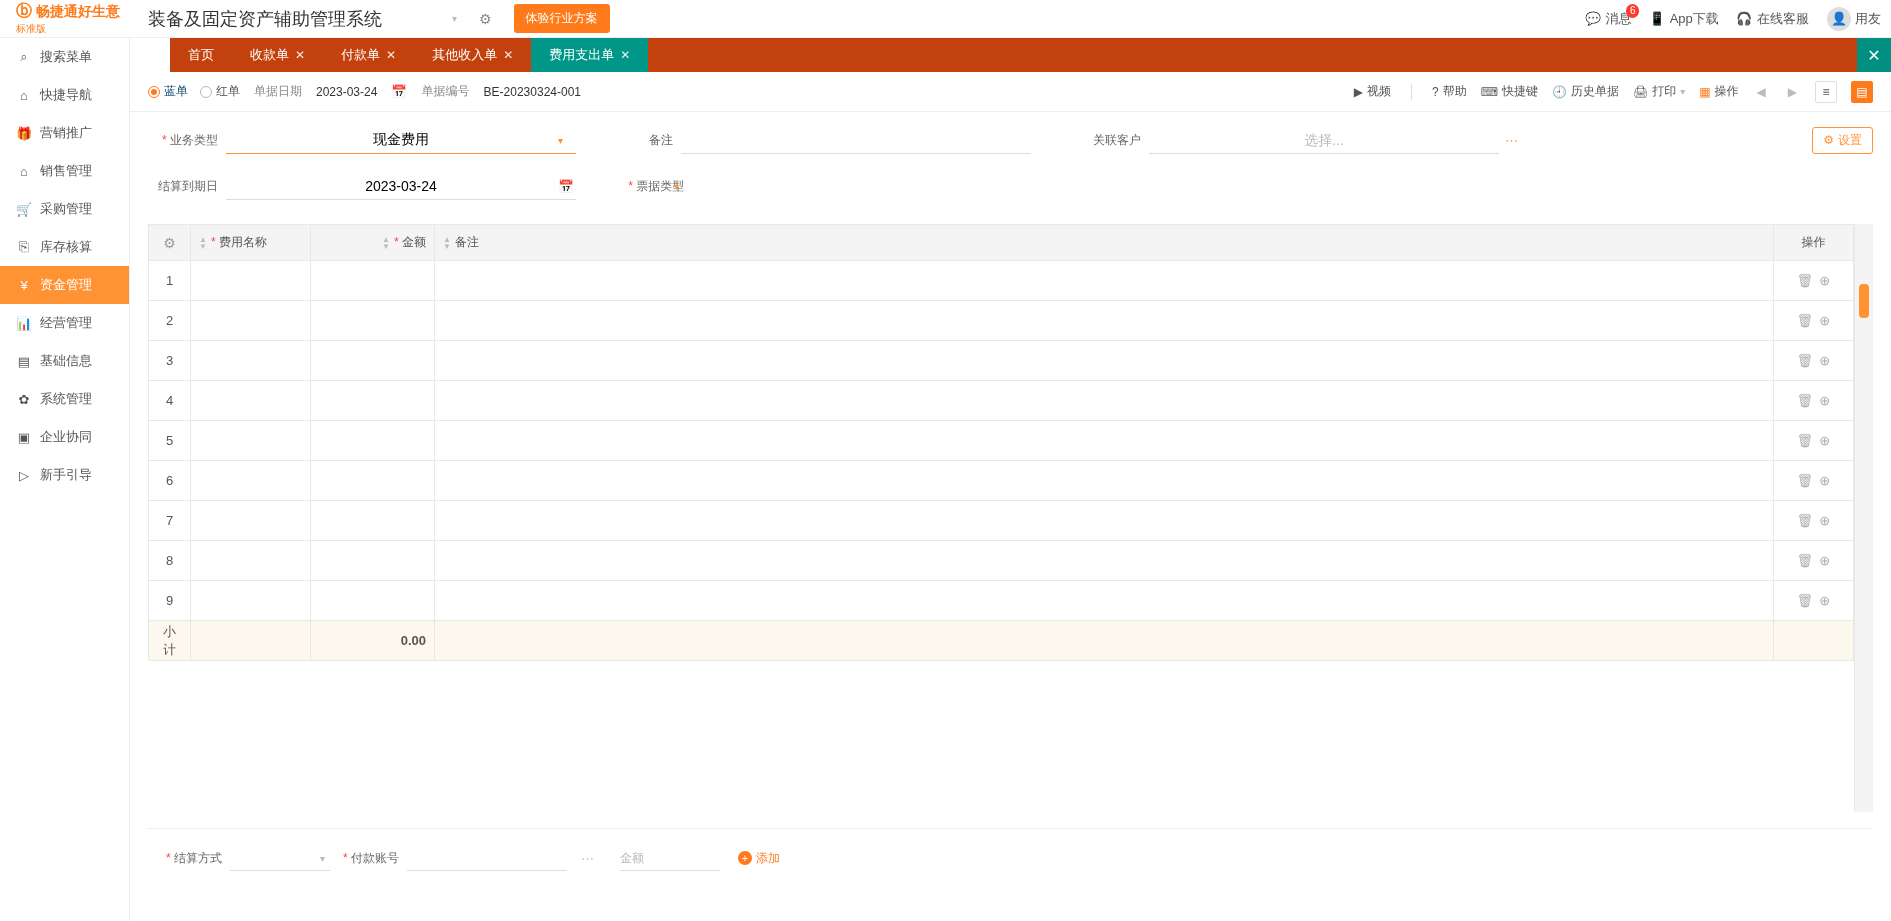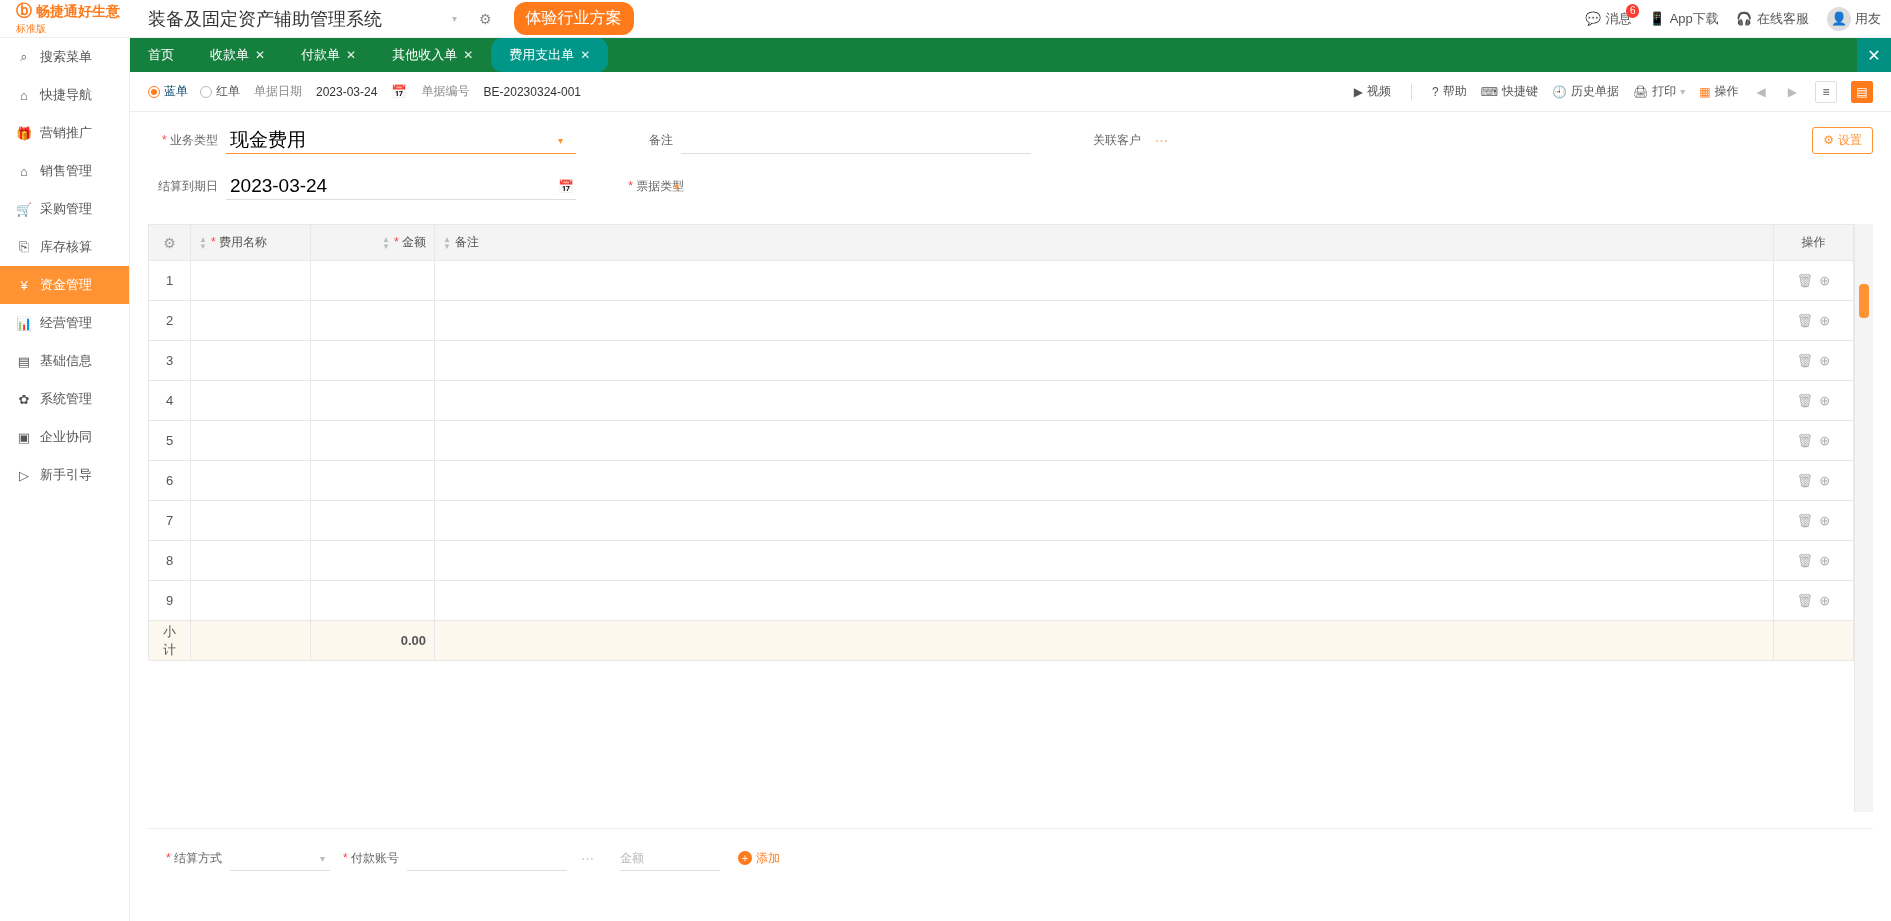--- a/index.html
+++ b/index.html
@@ -7,40 +7,40 @@
 
 
 .topbar { height: 38px; display: flex; align-items: center; padding: 0 10px; border-bottom: 1px solid #eee; }
 .logo-wrap { width: 120px; display: flex; flex-direction: column; justify-content: center; padding-left: 6px;}
 .logo-line1 { color: #ff7a1a; font-weight: bold; font-size: 14px; display:flex; align-items:center; gap:4px;}
 .logo-line2 { color: #ff7a1a; font-size: 10px; }
 .system-select { margin-left: 18px; display: flex; align-items: center; gap: 10px; }
 .system-name { font-size: 18px; color: #333; }
 .chev { color: #bbb; font-size: 10px; margin-left: 60px;}
 .gear-top { color: #888; margin-left: 12px; font-size: 14px; }
-.btn-orange { background: #ff7a1a; color: #fff; border: none; padding: 6px 12px; border-radius: 12px; font-size: 16px; margin-left: 12px; cursor:pointer;}
+.btn-orange { background: #ff7a1a; color: #fff; border: none; padding: 6px 12px; border-radius: 3px; font-size: 12px; margin-left: 12px; cursor:pointer;}
 .top-spacer { flex: 1; }
 .top-link { display: flex; align-items: center; gap: 4px; margin-left: 18px; color: #555; font-size: 13px; position:relative; cursor:pointer;}
 .badge-red { position:absolute; top:-6px; right:-8px; background:#ff3b30; color:#fff; border-radius:8px; font-size:10px; padding:0 4px; line-height:14px;}
 .avatar { width:24px; height:24px; background:#ddd; border-radius:50%; display:inline-flex; align-items:center; justify-content:center; color:#999;}
 
 
 .shell { display: flex; height: calc(100vh - 38px); }
 .sidebar { width: 130px; background: #fff; border-right: 1px solid #eee; }
 .side-item { height: 38px; display: flex; align-items: center; gap: 8px; padding-left: 16px; color: #555; cursor:pointer;}
 .side-item.active { background: #ff9233; color: #fff; }
 .side-icon { width: 16px; display:inline-flex; justify-content:center; }
 
 .main { flex: 1; display: flex; flex-direction: column; min-width:0;}
 
 
-.tabstrip { height: 34px; background: #15803d; display: flex; align-items: stretch; position:relative;}
+.tabstrip { height: 34px; background: #c2410c; display: flex; align-items: stretch; position:relative;margin-left:40px;}
 .tab { padding: 0 18px; display: flex; align-items: center; color: #fff; font-size: 13px; gap:6px; cursor:pointer; position:relative;}
 .tab .close { font-size: 12px; opacity:.9;}
-.tab.active { background: #009688; border-radius: 11px; }
+.tab.active { background: #009688; }
 .tab-close-all { position:absolute; right:0; top:0; width:34px; height:34px; background:#008f80; color:#fff; display:flex; align-items:center; justify-content:center; cursor:pointer; font-size:16px;}
 
 
 .actionbar { height: 40px; display: flex; align-items: center; padding: 0 18px; border-bottom:1px solid #eee; gap:14px; font-size:12px; color:#555;}
 .radio-group { display:flex; align-items:center; gap:12px;}
 .radio { display:flex; align-items:center; gap:4px; cursor:pointer;}
 .radio .dot { width:12px; height:12px; border:1px solid #bbb; border-radius:50%; display:inline-flex; align-items:center; justify-content:center;}
 .radio.checked .dot { border-color:#ff7a1a;}
 .radio.checked .dot::after { content:""; width:6px; height:6px; background:#ff7a1a; border-radius:50%;}
 .radio.checked span { color:#0c4a6e;}
@@ -53,21 +53,21 @@
 .vm-btn { width:22px; height:22px; border:1px solid #ddd; display:inline-flex; align-items:center; justify-content:center; border-radius:2px; cursor:pointer; font-size:12px;}
 .vm-btn.on { background:#ff7a1a; color:#fff; border-color:#ff7a1a;}
 .arrow-btn { color:#bbb; padding:0 4px; cursor:pointer;}
 
 
 .formzone { padding: 14px 18px 6px; }
 .form-row { display:flex; gap: 40px; margin-bottom:18px; align-items:center;}
 .form-field { display:flex; align-items:center; }
 .form-label { width: 70px; text-align:right; color:#666; font-size:12px; margin-right:8px;}
 .req::before { content:"* "; color:#f44;}
-.form-control { border:none; border-bottom:1px solid #ddd; height:28px; padding:0 4px; font-size:19px; outline:none;}
+.form-control { border:none; border-bottom:1px solid #ddd; height:28px; padding:0 4px; font-size:14px; outline:none;text-align:center;}
 .fc-w1 { width: 350px; }
 .fc-w2 { width: 350px; }
 .dd-caret { color:#ff9233; margin-left:-18px; font-size:10px; pointer-events:none;}
 .dd-caret.gray { color:#bbb;}
 .btn-outline { border:1px solid #ff9233; color:#ff9233; background:#fff; padding:4px 10px; border-radius:3px; cursor:pointer; font-size:12px; display:flex; align-items:center; gap:4px;}
 .field-active { border-bottom-color:#ff9233 !important;}
 .more-dots { color:#ff9233; letter-spacing:2px; cursor:pointer; padding:0 6px;}
 
 
 .gridwrap { flex:1; padding:0 18px; min-height:0; display:flex; flex-direction:column;}
@@ -273,20 +273,21 @@
           <span class="form-label req">业务类型</span>
           <input class="form-control fc-w1 field-active" value="现金费用" style="">
           <span class="dd-caret ic">▾</span>
         </div>
         <div class="form-field">
           <span class="form-label">备注</span>
           <input class="form-control fc-w2" style="">
         </div>
         <div class="form-field">
           <span class="form-label">关联客户</span>
+          <input class="form-control fc-w2" placeholder="选择..." style="">
           <span class="more-dots">⋯</span>
         </div>
         <div style="flex:1"></div>
         <button class="btn-outline">
             <span class="ic">⚙</span>
             <span>设置</span>
           </button>
       </div>
       <div class="form-row">
         <div class="form-field">

